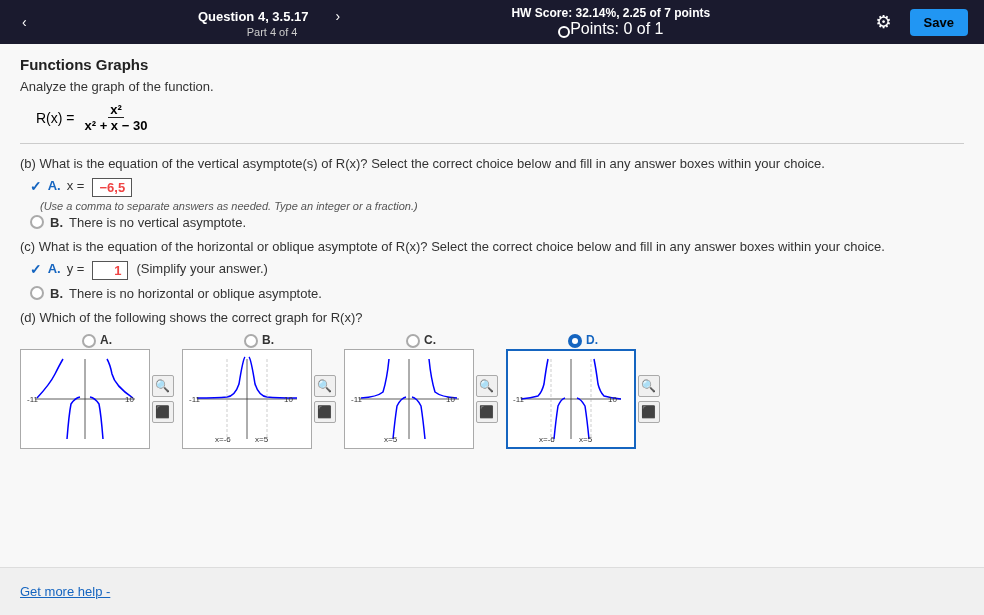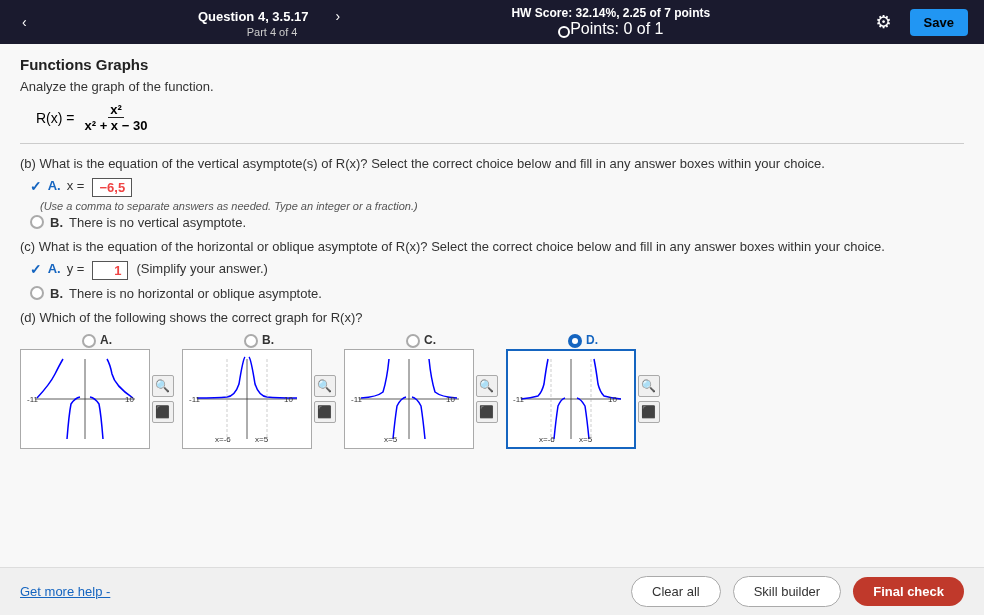--- a/index.html
+++ b/index.html
@@ -525,19 +525,14 @@
         </div>
       </div>
 
     </div>
   </div>
 
   <div class="bottom-bar">
     <div class="get-more-help">
       <span>Get more help -</span>
     </div>
-    <div class="bottom-actions">
-      <button class="clear-all-btn">Clear all</button>
-      <button class="skill-builder-btn">Skill builder</button>
-      <button class="final-check-btn">Final check</button>
-    </div>
   </div>
 </div>
 
 </body></html>

